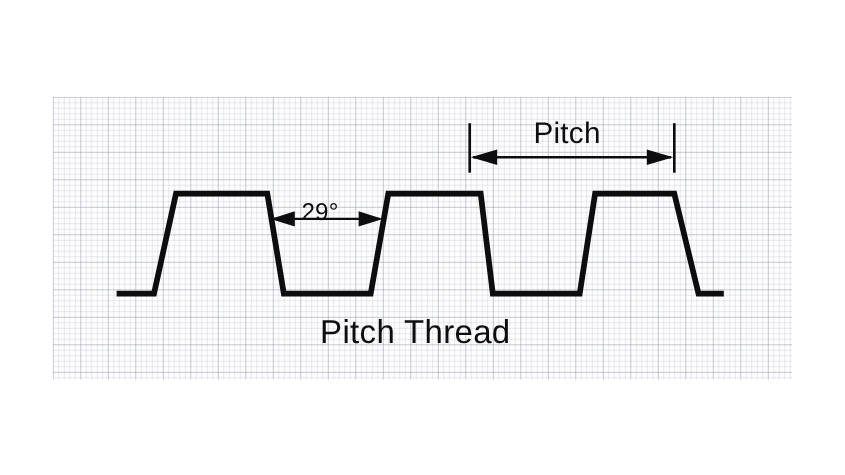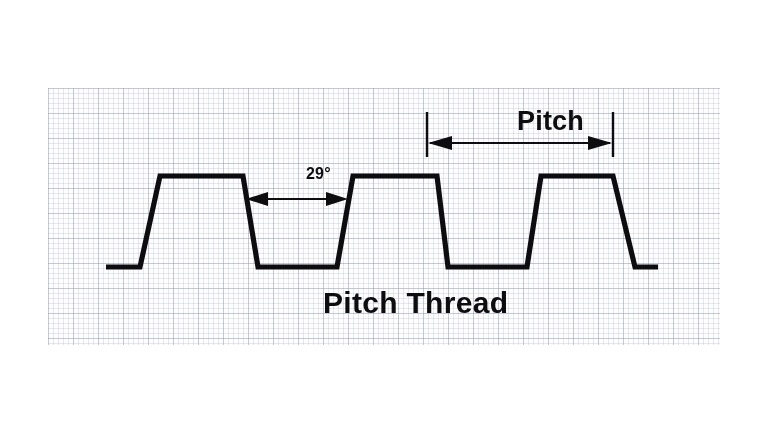--- a/index.html
+++ b/index.html
@@ -67,35 +67,34 @@
     fill: none;
   }
   .arrow-head {
     fill: #0d0d0f;
     stroke: none;
   }
   .label-text {
     position: absolute;
     color: #0d0d0f;
     font-family: "Liberation Sans", sans-serif;
-    font-weight: bold;
+    font-weight: normal;
     white-space: nowrap;
     line-height: 1;
-    padding-left: 32px;
   }
   #label-pitch {
     left: 485px;
     top: 108px;
     font-size: 27px;
     letter-spacing: 0.2px;
   }
   #label-angle {
     left: 274px;
-    top: 166px;
-    font-size: 16px;
+    top: 182px;
+    font-size: 22px;
     letter-spacing: 0.2px;
   }
   #label-caption {
     left: 291px;
     top: 288px;
     font-size: 30px;
     letter-spacing: 0.3px;
   }
 </style>
 </head>

